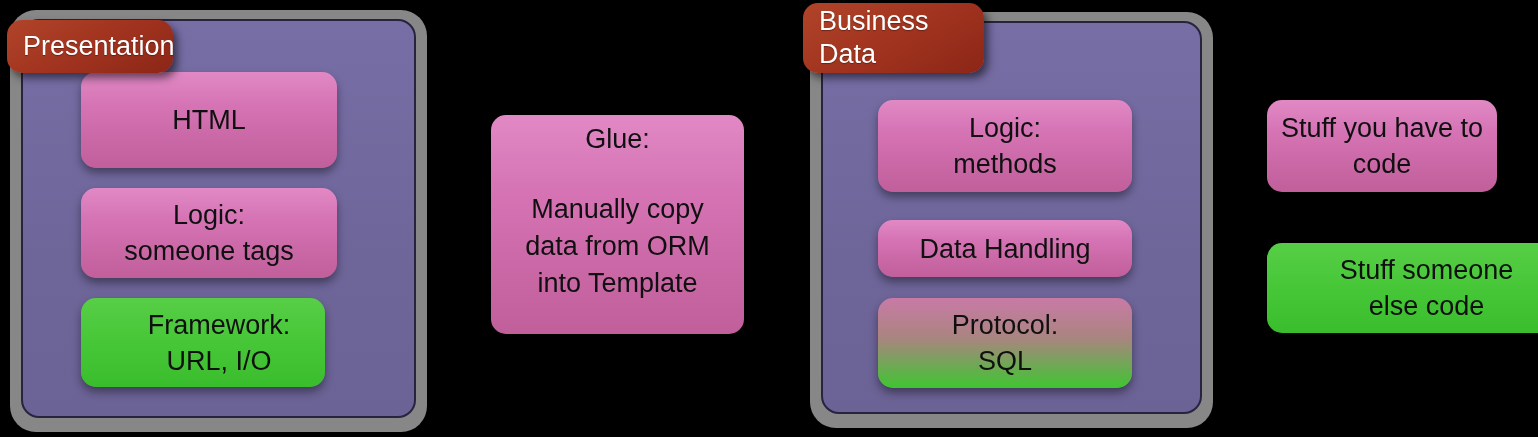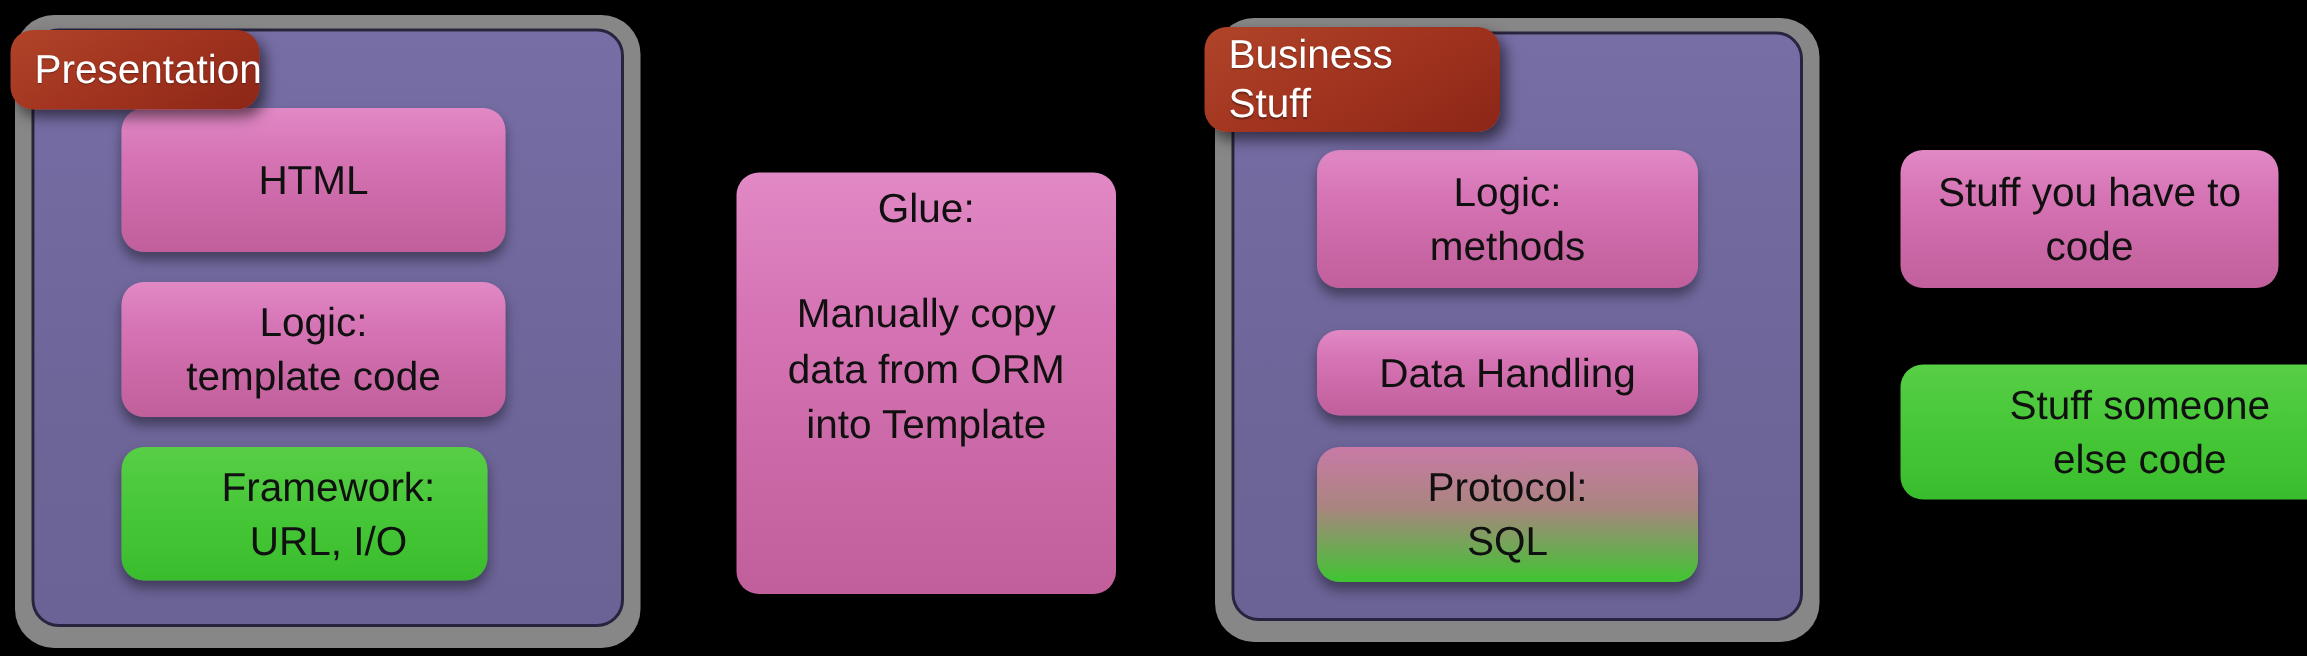--- a/index.html
+++ b/index.html
@@ -26,48 +26,48 @@
   
   .tab {
     position:absolute; border-radius:15px; color:#fff;
     background:linear-gradient(150deg,#b04429 0%, #a33520 45%, #8c2617 100%);
     box-shadow:4px 5px 9px rgba(0,0,0,.55);
     display:flex; flex-direction:column; justify-content:center;
     font-size:27px; line-height:33px; padding:0 16px; box-sizing:border-box;
     z-index:3; text-shadow:0 1px 1px rgba(0,0,0,.35);
   }
   .tab-presentation { left:7px;   top:20px; width:166px; height:53px; }
-  .tab-business     { left:803px; top:18px; width:197px; height:70px; }
+  .tab-business     { left:803px; top:3px; width:181px; height:70px; }
 
   
   .box {
     position:absolute; border-radius:15px;
     display:flex; flex-direction:column; align-items:center; justify-content:center;
     text-align:center; font-size:27px; line-height:36px; color:#101010;
     box-shadow:0 5px 8px rgba(0,0,0,.40);
     z-index:2;
   }
   .pink       { background:linear-gradient(180deg,#e189c5 0%, #d573b4 35%, #c15f9b 100%); }
   .green      { background:linear-gradient(180deg,#57ce46 0%, #45c636 55%, #3abd2d 100%);padding-left:32px; }
   .pink-green { background:linear-gradient(180deg,#c97aa6 0%, #a9857f 45%, #3fc531 100%); }
 
   .box-styling    { left:81px;   top:72px;  width:256px; height:96px; }
   .box-logic-l    { left:81px;   top:188px; width:256px; height:90px; }
   .box-framework  { left:81px;   top:298px; width:212px; height:89px;text-align:center; }
 
-  .box-glue       { left:491px;  top:115px; width:253px; height:281px;
+  .box-glue       { left:491px;  top:115px; width:253px; height:219px;
                     justify-content:flex-start; padding-top:6px; box-sizing:border-box;
                     line-height:37px; }
   .glue-gap       { height:33px; }
 
   .box-logic-r    { left:878px;  top:100px; width:254px; height:92px; }
   .box-data       { left:878px;  top:220px; width:254px; height:57px; }
   .box-protocol   { left:878px;  top:298px; width:254px; height:90px; }
 
-  .box-legend-code { left:1267px; top:100px; width:252px; height:92px; }
+  .box-legend-code { left:1267px; top:100px; width:230px; height:92px; }
   .box-legend-else { left:1267px; top:243px; width:255px; height:90px; }
 
   .line { display:block; }
 </style>
 </head>
 <body>
 
 <div class="canvas">
 
   <div class="panel panel-left">
@@ -75,41 +75,41 @@
   </div>
   <div class="tab tab-presentation">
     <span class="line">Presentation</span>
   </div>
 
   <div class="box pink box-styling">
     <span class="line">HTML</span>
   </div>
   <div class="box pink box-logic-l">
     <span class="line">Logic:</span>
-    <span class="line">template code</span>
+    <span class="line">someone tags</span>
   </div>
   <div class="box green box-framework">
     <span class="line">Framework:</span>
     <span class="line">URL, I/O</span>
   </div>
 
   <div class="box pink box-glue">
     <span class="line">Glue:</span>
     <span class="glue-gap"></span>
     <span class="line">Manually copy</span>
     <span class="line">data from ORM</span>
     <span class="line">into Template</span>
   </div>
 
   <div class="panel panel-right">
     <div class="panel-inner"></div>
   </div>
   <div class="tab tab-business">
     <span class="line">Business</span>
-    <span class="line">Stuff</span>
+    <span class="line">Data</span>
   </div>
 
   <div class="box pink box-logic-r">
     <span class="line">Logic:</span>
     <span class="line">methods</span>
   </div>
   <div class="box pink box-data">
     <span class="line">Data Handling</span>
   </div>
   <div class="box pink-green box-protocol">

